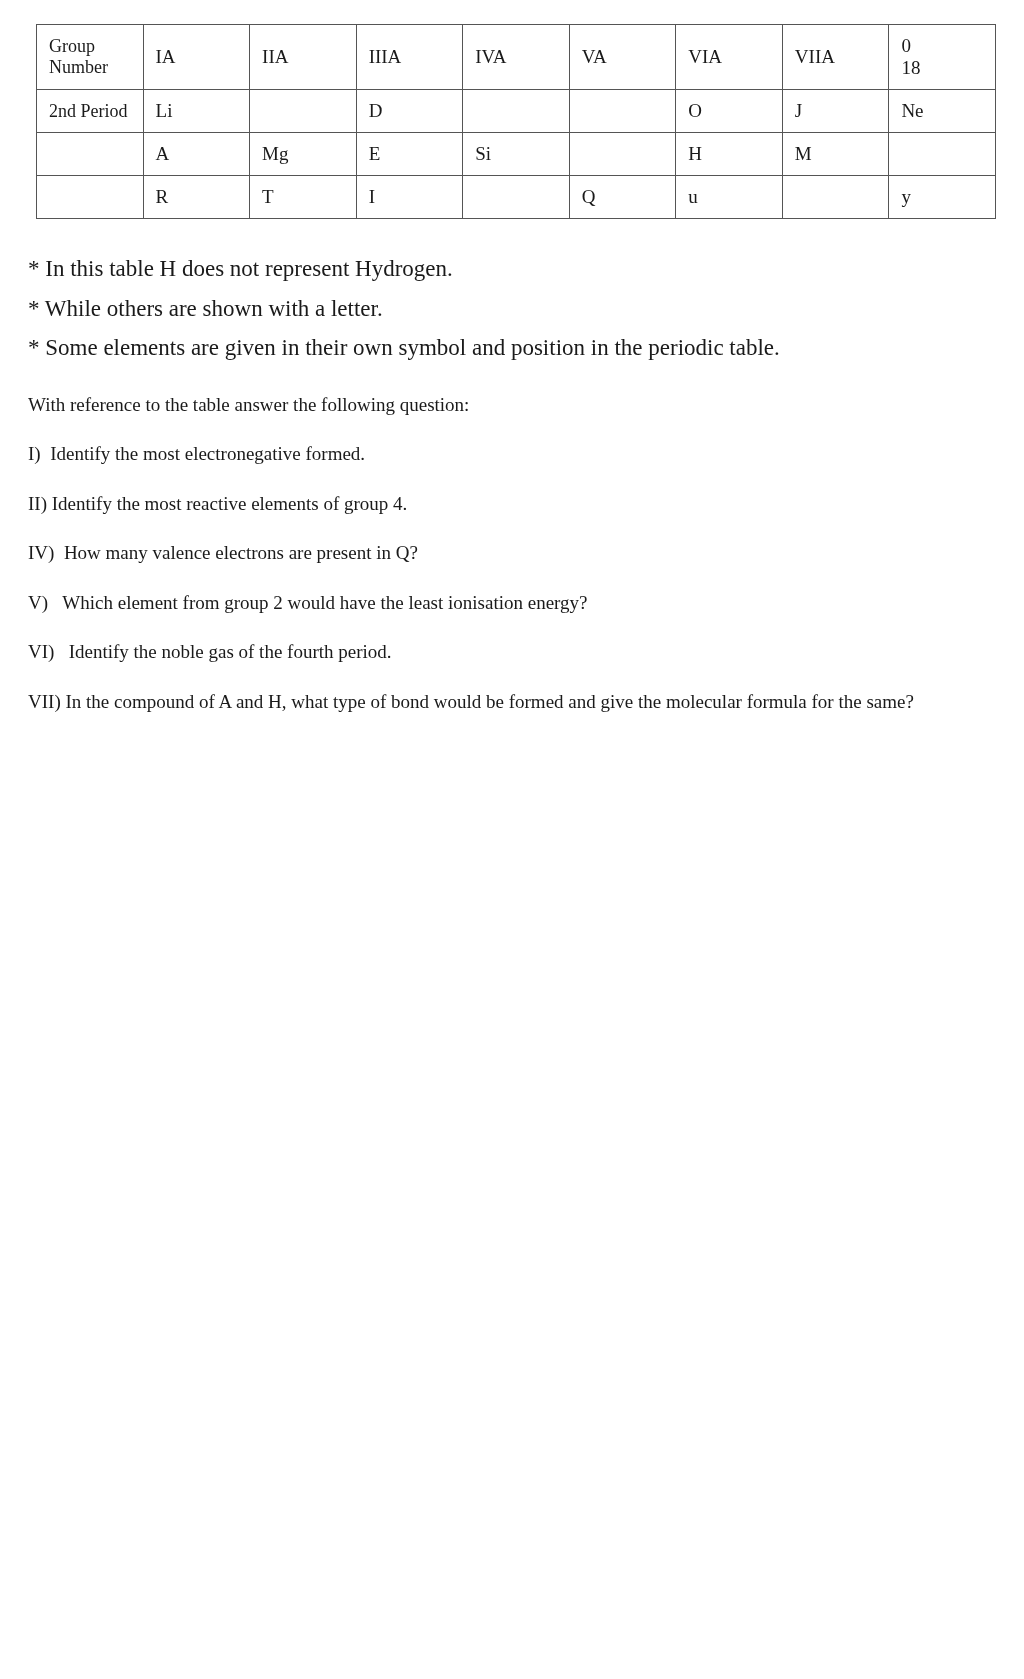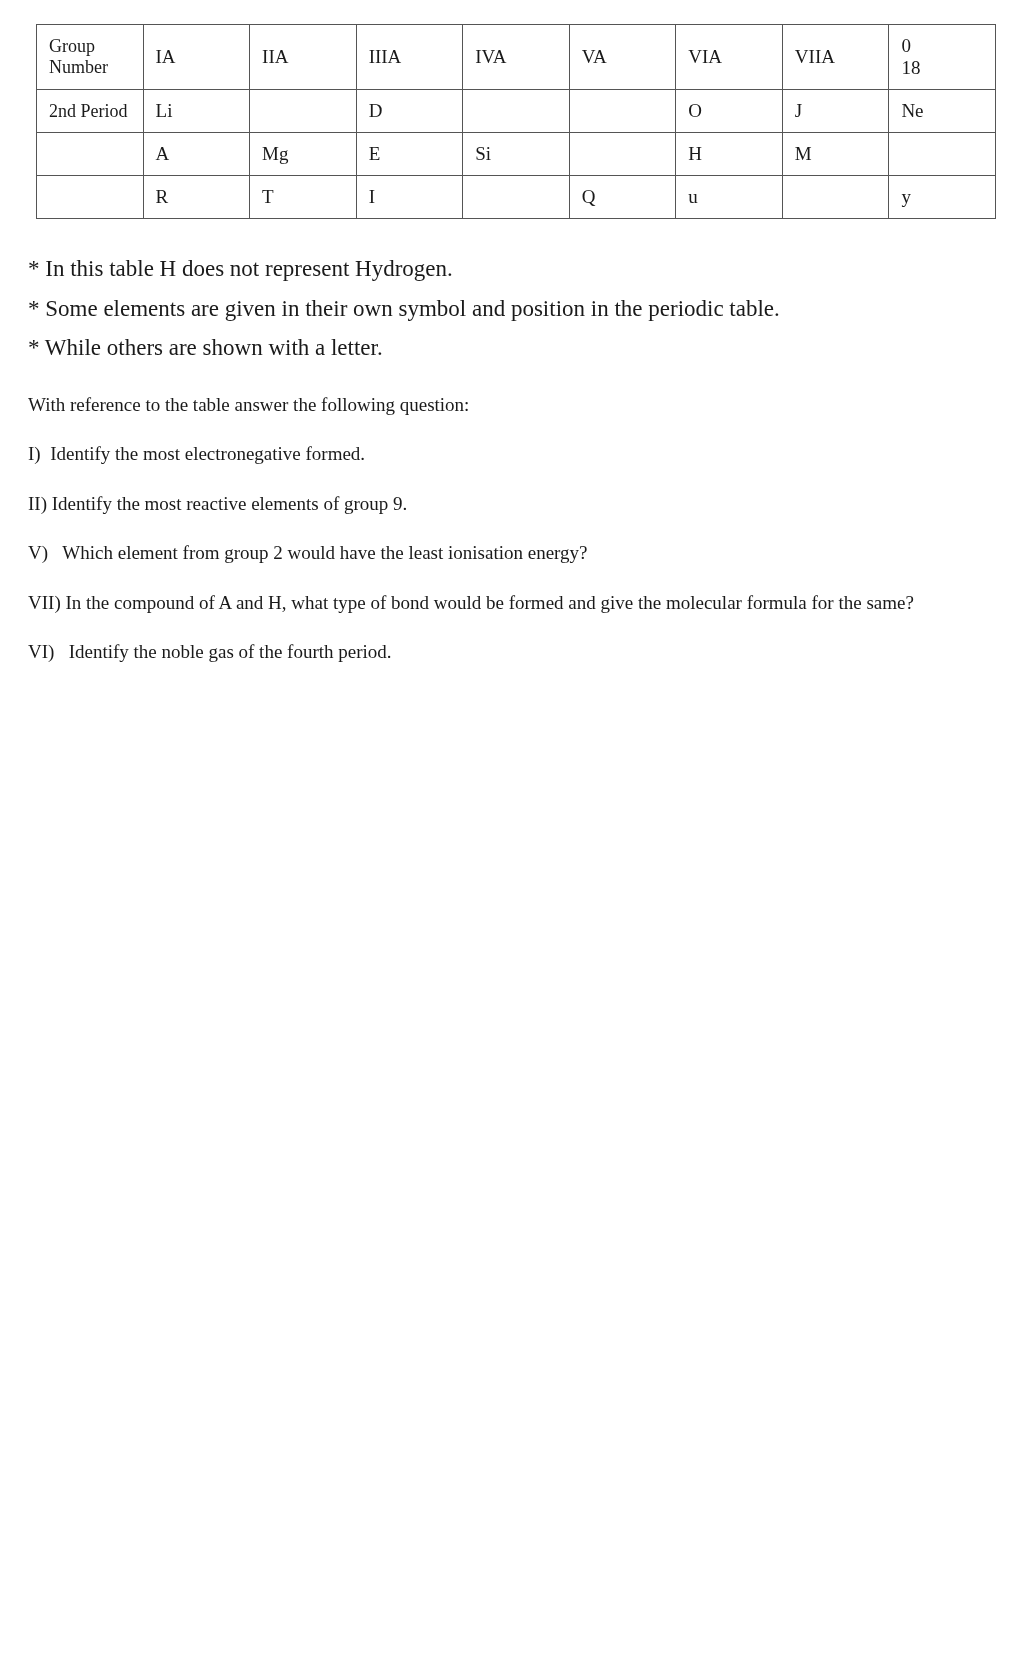--- a/index.html
+++ b/index.html
@@ -124,41 +124,44 @@
         <td>u</td>
         <td></td>
         <td>y</td>
       </tr>
     </tbody>
   </table>
 </div>
 
 <div class="notes-section">
   <p class="note-line">* In this table H does not represent Hydrogen.</p>
+  <p class="note-line">* While others are shown with a letter.</p>
   <p class="note-line">* Some elements are given in their own symbol and position in the periodic table.</p>
-  <p class="note-line">* While others are shown with a letter.</p>
 </div>
 
 <div class="questions-section">
   <p class="intro-text">With reference to the table answer the following question:</p>
 
   <div class="question-item">
     <span>I)</span>&nbsp;&nbsp;<span>Identify the most electronegative formed.</span>
   </div>
 
   <div class="question-item">
-    <span>II)</span>&nbsp;<span>Identify the most reactive elements of group 9.</span>
+    <span>II)</span>&nbsp;<span>Identify the most reactive elements of group 4.</span>
   </div>
 
 
+  <div class="question-item">
+    <span>IV)</span>&nbsp;&nbsp;<span>How many valence electrons are present in Q?</span>
+  </div>
 
   <div class="question-item">
     <span>V)</span>&nbsp;&nbsp;&nbsp;<span>Which element from group 2 would have the least ionisation energy?</span>
   </div>
 
   <div class="question-item">
-    <span>VII)</span>&nbsp;<span>In the compound of A and H, what type of bond would be formed and give the molecular formula for the same?</span>
+    <span>VI)</span>&nbsp;&nbsp;&nbsp;<span>Identify the noble gas of the fourth period.</span>
   </div>
 
   <div class="question-item">
-    <span>VI)</span>&nbsp;&nbsp;&nbsp;<span>Identify the noble gas of the fourth period.</span>
+    <span>VII)</span>&nbsp;<span>In the compound of A and H, what type of bond would be formed and give the molecular formula for the same?</span>
   </div>
 </div>
 
 </body></html>

